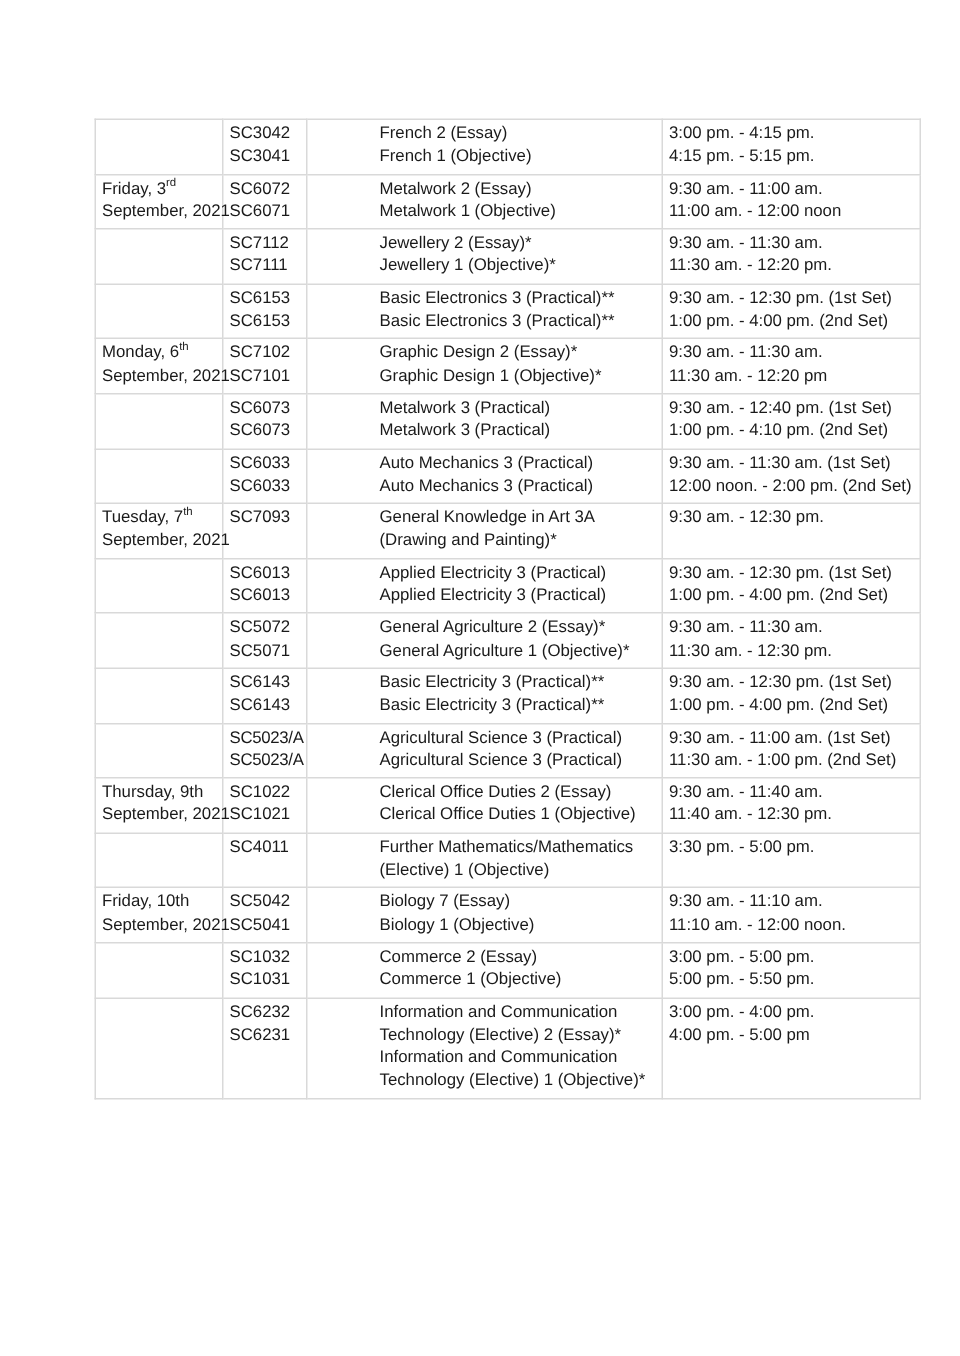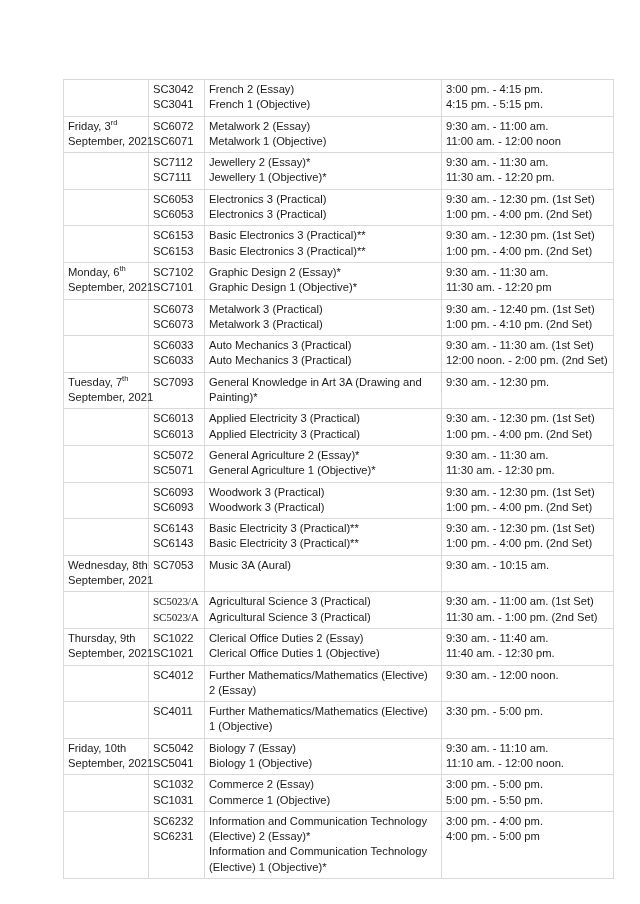--- a/index.html
+++ b/index.html
@@ -38,29 +38,29 @@
   col.c-code  { width: 56px; }
   col.c-subj  { width: 237px; }
   col.c-time  { width: 172px; }
 
   td.date-cell { padding-left: 5px; }
   td.code-cell { padding-left: 5px; white-space: nowrap; }
   td.subj-cell { padding-left: 5px; }
   td.time-cell { padding-left: 5px; }
 
   .line { display: block; white-space: nowrap; }
-  .subj-cell .line { white-space: normal; }
+  .subj-cell .line { white-space: normal; margin-left: 44px; }
   sup {
     font-size: 0.68em;
     vertical-align: super;
     line-height: 0;
   }
   .spacer-line { display: block; height: 15.3px; }
   
-  td.code-cell.wide .line { letter-spacing: -0.2px; font-family: Liberation Serif, serif; }
+  td.code-cell.wide .line { letter-spacing: -0.2px; }
 </style>
 </head>
 <body>
 
 <div id="timetable-wrap">
   <table class="timetable">
     <colgroup>
       <col class="c-date">
       <col class="c-code">
       <col class="c-subj">
@@ -111,184 +111,138 @@
             <span class="line">Jewellery 1 (Objective)*</span>
           </td>
           <td class="time-cell">
             <span class="line">9:30 am. - 11:30 am.</span>
             <span class="line">11:30 am. - 12:20 pm.</span>
           </td>
         </tr>
         <tr>
           <td class="date-cell"></td>
           <td class="code-cell">
-            <span class="line">SC6053</span>
-            <span class="line">SC6053</span>
-          </td>
-          <td class="subj-cell">
-            <span class="line">Electronics 3 (Practical)</span>
-            <span class="line">Electronics 3 (Practical)</span>
+            <span class="line">SC6153</span>
+            <span class="line">SC6153</span>
+          </td>
+          <td class="subj-cell">
+            <span class="line">Basic Electronics 3 (Practical)**</span>
+            <span class="line">Basic Electronics 3 (Practical)**</span>
           </td>
           <td class="time-cell">
             <span class="line">9:30 am. - 12:30 pm. (1st Set)</span>
             <span class="line">1:00 pm. - 4:00 pm. (2nd Set)</span>
           </td>
         </tr>
         <tr>
-          <td class="date-cell"></td>
-          <td class="code-cell">
-            <span class="line">SC6153</span>
-            <span class="line">SC6153</span>
-          </td>
-          <td class="subj-cell">
-            <span class="line">Basic Electronics 3 (Practical)**</span>
-            <span class="line">Basic Electronics 3 (Practical)**</span>
+          <td class="date-cell">
+            <span class="line">Monday, 6<sup>th</sup></span>
+            <span class="line">September, 2021</span>
+          </td>
+          <td class="code-cell">
+            <span class="line">SC7102</span>
+            <span class="line">SC7101</span>
+          </td>
+          <td class="subj-cell">
+            <span class="line">Graphic Design 2 (Essay)*</span>
+            <span class="line">Graphic Design 1 (Objective)*</span>
+          </td>
+          <td class="time-cell">
+            <span class="line">9:30 am. - 11:30 am.</span>
+            <span class="line">11:30 am. - 12:20 pm</span>
+          </td>
+        </tr>
+        <tr>
+          <td class="date-cell"></td>
+          <td class="code-cell">
+            <span class="line">SC6073</span>
+            <span class="line">SC6073</span>
+          </td>
+          <td class="subj-cell">
+            <span class="line">Metalwork 3 (Practical)</span>
+            <span class="line">Metalwork 3 (Practical)</span>
+          </td>
+          <td class="time-cell">
+            <span class="line">9:30 am. - 12:40 pm. (1st Set)</span>
+            <span class="line">1:00 pm. - 4:10 pm. (2nd Set)</span>
+          </td>
+        </tr>
+        <tr>
+          <td class="date-cell"></td>
+          <td class="code-cell">
+            <span class="line">SC6033</span>
+            <span class="line">SC6033</span>
+          </td>
+          <td class="subj-cell">
+            <span class="line">Auto Mechanics 3 (Practical)</span>
+            <span class="line">Auto Mechanics 3 (Practical)</span>
+          </td>
+          <td class="time-cell">
+            <span class="line">9:30 am. - 11:30 am. (1st Set)</span>
+            <span class="line">12:00 noon. - 2:00 pm. (2nd Set)</span>
+          </td>
+        </tr>
+        <tr>
+          <td class="date-cell">
+            <span class="line">Tuesday, 7<sup>th</sup></span>
+            <span class="line">September, 2021</span>
+          </td>
+          <td class="code-cell">
+            <span class="line">SC7093</span>
+          </td>
+          <td class="subj-cell">
+            <span class="line">General Knowledge in Art 3A (Drawing and Painting)*</span>
+          </td>
+          <td class="time-cell">
+            <span class="line">9:30 am. - 12:30 pm.</span>
+          </td>
+        </tr>
+        <tr>
+          <td class="date-cell"></td>
+          <td class="code-cell">
+            <span class="line">SC6013</span>
+            <span class="line">SC6013</span>
+          </td>
+          <td class="subj-cell">
+            <span class="line">Applied Electricity 3 (Practical)</span>
+            <span class="line">Applied Electricity 3 (Practical)</span>
           </td>
           <td class="time-cell">
             <span class="line">9:30 am. - 12:30 pm. (1st Set)</span>
             <span class="line">1:00 pm. - 4:00 pm. (2nd Set)</span>
           </td>
         </tr>
         <tr>
-          <td class="date-cell">
-            <span class="line">Monday, 6<sup>th</sup></span>
-            <span class="line">September, 2021</span>
-          </td>
-          <td class="code-cell">
-            <span class="line">SC7102</span>
-            <span class="line">SC7101</span>
-          </td>
-          <td class="subj-cell">
-            <span class="line">Graphic Design 2 (Essay)*</span>
-            <span class="line">Graphic Design 1 (Objective)*</span>
+          <td class="date-cell"></td>
+          <td class="code-cell">
+            <span class="line">SC5072</span>
+            <span class="line">SC5071</span>
+          </td>
+          <td class="subj-cell">
+            <span class="line">General Agriculture 2 (Essay)*</span>
+            <span class="line">General Agriculture 1 (Objective)*</span>
           </td>
           <td class="time-cell">
             <span class="line">9:30 am. - 11:30 am.</span>
-            <span class="line">11:30 am. - 12:20 pm</span>
-          </td>
-        </tr>
-        <tr>
-          <td class="date-cell"></td>
-          <td class="code-cell">
-            <span class="line">SC6073</span>
-            <span class="line">SC6073</span>
-          </td>
-          <td class="subj-cell">
-            <span class="line">Metalwork 3 (Practical)</span>
-            <span class="line">Metalwork 3 (Practical)</span>
-          </td>
-          <td class="time-cell">
-            <span class="line">9:30 am. - 12:40 pm. (1st Set)</span>
-            <span class="line">1:00 pm. - 4:10 pm. (2nd Set)</span>
-          </td>
-        </tr>
-        <tr>
-          <td class="date-cell"></td>
-          <td class="code-cell">
-            <span class="line">SC6033</span>
-            <span class="line">SC6033</span>
-          </td>
-          <td class="subj-cell">
-            <span class="line">Auto Mechanics 3 (Practical)</span>
-            <span class="line">Auto Mechanics 3 (Practical)</span>
-          </td>
-          <td class="time-cell">
-            <span class="line">9:30 am. - 11:30 am. (1st Set)</span>
-            <span class="line">12:00 noon. - 2:00 pm. (2nd Set)</span>
-          </td>
-        </tr>
-        <tr>
-          <td class="date-cell">
-            <span class="line">Tuesday, 7<sup>th</sup></span>
-            <span class="line">September, 2021</span>
-          </td>
-          <td class="code-cell">
-            <span class="line">SC7093</span>
-          </td>
-          <td class="subj-cell">
-            <span class="line">General Knowledge in Art 3A (Drawing and Painting)*</span>
-          </td>
-          <td class="time-cell">
-            <span class="line">9:30 am. - 12:30 pm.</span>
-          </td>
-        </tr>
-        <tr>
-          <td class="date-cell"></td>
-          <td class="code-cell">
-            <span class="line">SC6013</span>
-            <span class="line">SC6013</span>
-          </td>
-          <td class="subj-cell">
-            <span class="line">Applied Electricity 3 (Practical)</span>
-            <span class="line">Applied Electricity 3 (Practical)</span>
+            <span class="line">11:30 am. - 12:30 pm.</span>
+          </td>
+        </tr>
+        <tr>
+          <td class="date-cell"></td>
+          <td class="code-cell">
+            <span class="line">SC6143</span>
+            <span class="line">SC6143</span>
+          </td>
+          <td class="subj-cell">
+            <span class="line">Basic Electricity 3 (Practical)**</span>
+            <span class="line">Basic Electricity 3 (Practical)**</span>
           </td>
           <td class="time-cell">
             <span class="line">9:30 am. - 12:30 pm. (1st Set)</span>
             <span class="line">1:00 pm. - 4:00 pm. (2nd Set)</span>
-          </td>
-        </tr>
-        <tr>
-          <td class="date-cell"></td>
-          <td class="code-cell">
-            <span class="line">SC5072</span>
-            <span class="line">SC5071</span>
-          </td>
-          <td class="subj-cell">
-            <span class="line">General Agriculture 2 (Essay)*</span>
-            <span class="line">General Agriculture 1 (Objective)*</span>
-          </td>
-          <td class="time-cell">
-            <span class="line">9:30 am. - 11:30 am.</span>
-            <span class="line">11:30 am. - 12:30 pm.</span>
-          </td>
-        </tr>
-        <tr>
-          <td class="date-cell"></td>
-          <td class="code-cell">
-            <span class="line">SC6093</span>
-            <span class="line">SC6093</span>
-          </td>
-          <td class="subj-cell">
-            <span class="line">Woodwork 3 (Practical)</span>
-            <span class="line">Woodwork 3 (Practical)</span>
-          </td>
-          <td class="time-cell">
-            <span class="line">9:30 am. - 12:30 pm. (1st Set)</span>
-            <span class="line">1:00 pm. - 4:00 pm. (2nd Set)</span>
-          </td>
-        </tr>
-        <tr>
-          <td class="date-cell"></td>
-          <td class="code-cell">
-            <span class="line">SC6143</span>
-            <span class="line">SC6143</span>
-          </td>
-          <td class="subj-cell">
-            <span class="line">Basic Electricity 3 (Practical)**</span>
-            <span class="line">Basic Electricity 3 (Practical)**</span>
-          </td>
-          <td class="time-cell">
-            <span class="line">9:30 am. - 12:30 pm. (1st Set)</span>
-            <span class="line">1:00 pm. - 4:00 pm. (2nd Set)</span>
-          </td>
-        </tr>
-        <tr>
-          <td class="date-cell">
-            <span class="line">Wednesday, 8th</span>
-            <span class="line">September, 2021</span>
-          </td>
-          <td class="code-cell">
-            <span class="line">SC7053</span>
-          </td>
-          <td class="subj-cell">
-            <span class="line">Music 3A (Aural)</span>
-          </td>
-          <td class="time-cell">
-            <span class="line">9:30 am. - 10:15 am.</span>
-            <span class="spacer-line"></span>
           </td>
         </tr>
         <tr>
           <td class="date-cell"></td>
           <td class="code-cell wide">
             <span class="line">SC5023/A</span>
             <span class="line">SC5023/A</span>
           </td>
           <td class="subj-cell">
             <span class="line">Agricultural Science 3 (Practical)</span>
@@ -308,32 +262,20 @@
             <span class="line">SC1022</span>
             <span class="line">SC1021</span>
           </td>
           <td class="subj-cell">
             <span class="line">Clerical Office Duties 2 (Essay)</span>
             <span class="line">Clerical Office Duties 1 (Objective)</span>
           </td>
           <td class="time-cell">
             <span class="line">9:30 am. - 11:40 am.</span>
             <span class="line">11:40 am. - 12:30 pm.</span>
-          </td>
-        </tr>
-        <tr>
-          <td class="date-cell"></td>
-          <td class="code-cell">
-            <span class="line">SC4012</span>
-          </td>
-          <td class="subj-cell">
-            <span class="line">Further Mathematics/Mathematics (Elective) 2 (Essay)</span>
-          </td>
-          <td class="time-cell">
-            <span class="line">9:30 am. - 12:00 noon.</span>
           </td>
         </tr>
         <tr>
           <td class="date-cell"></td>
           <td class="code-cell">
             <span class="line">SC4011</span>
           </td>
           <td class="subj-cell">
             <span class="line">Further Mathematics/Mathematics (Elective) 1 (Objective)</span>
           </td>

